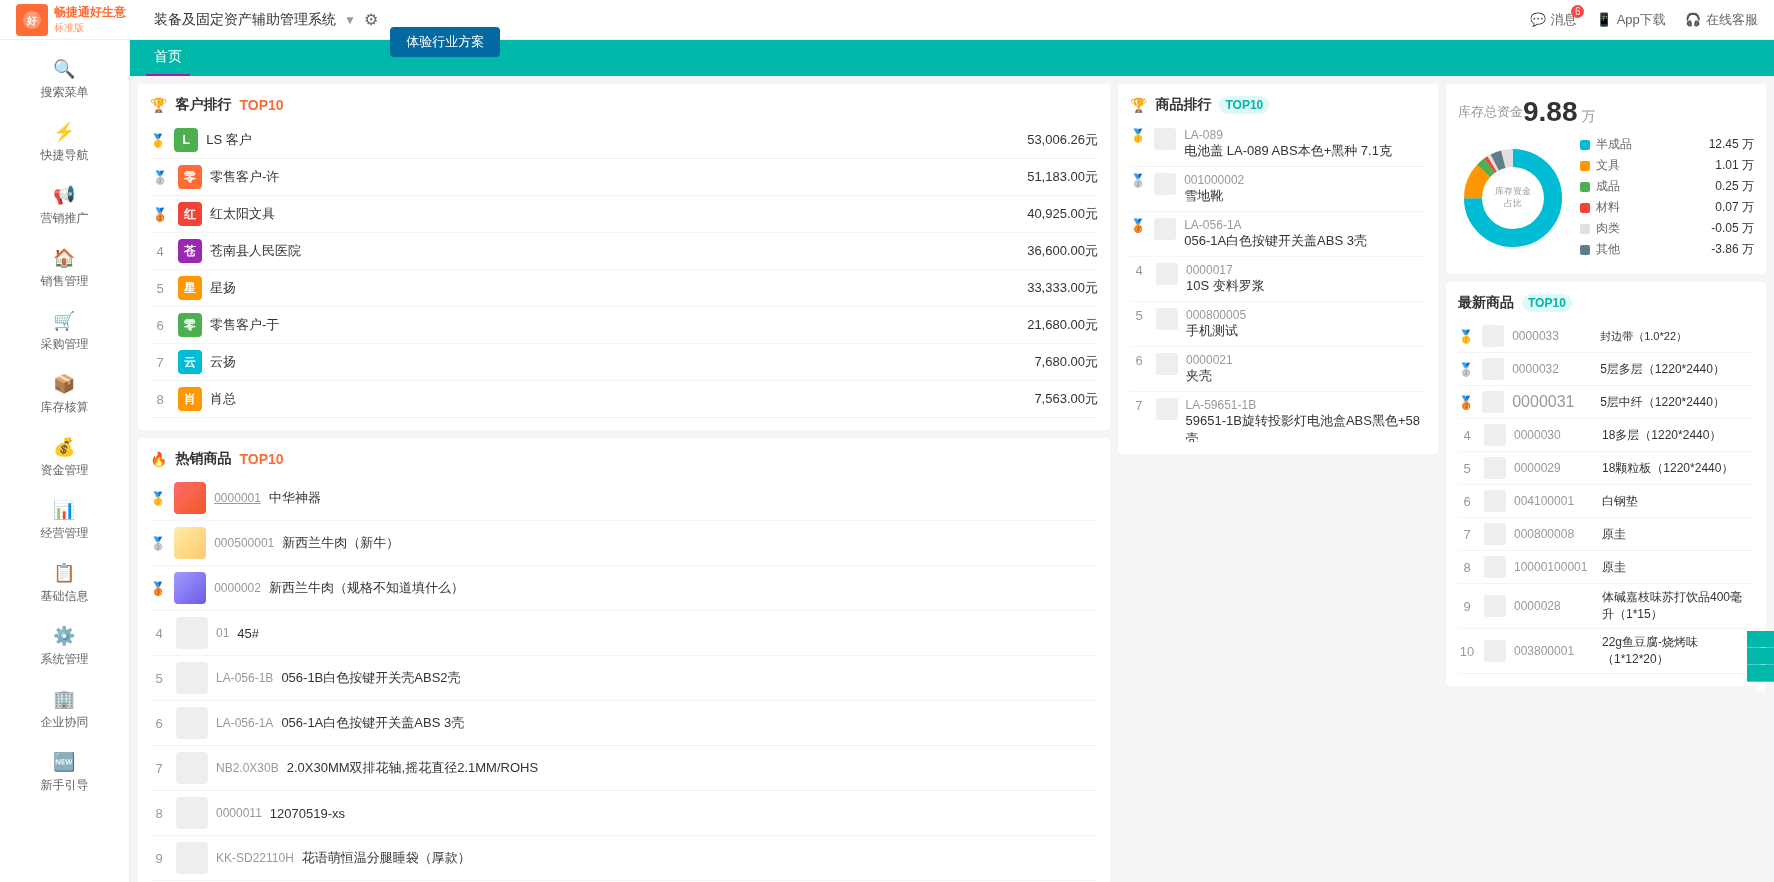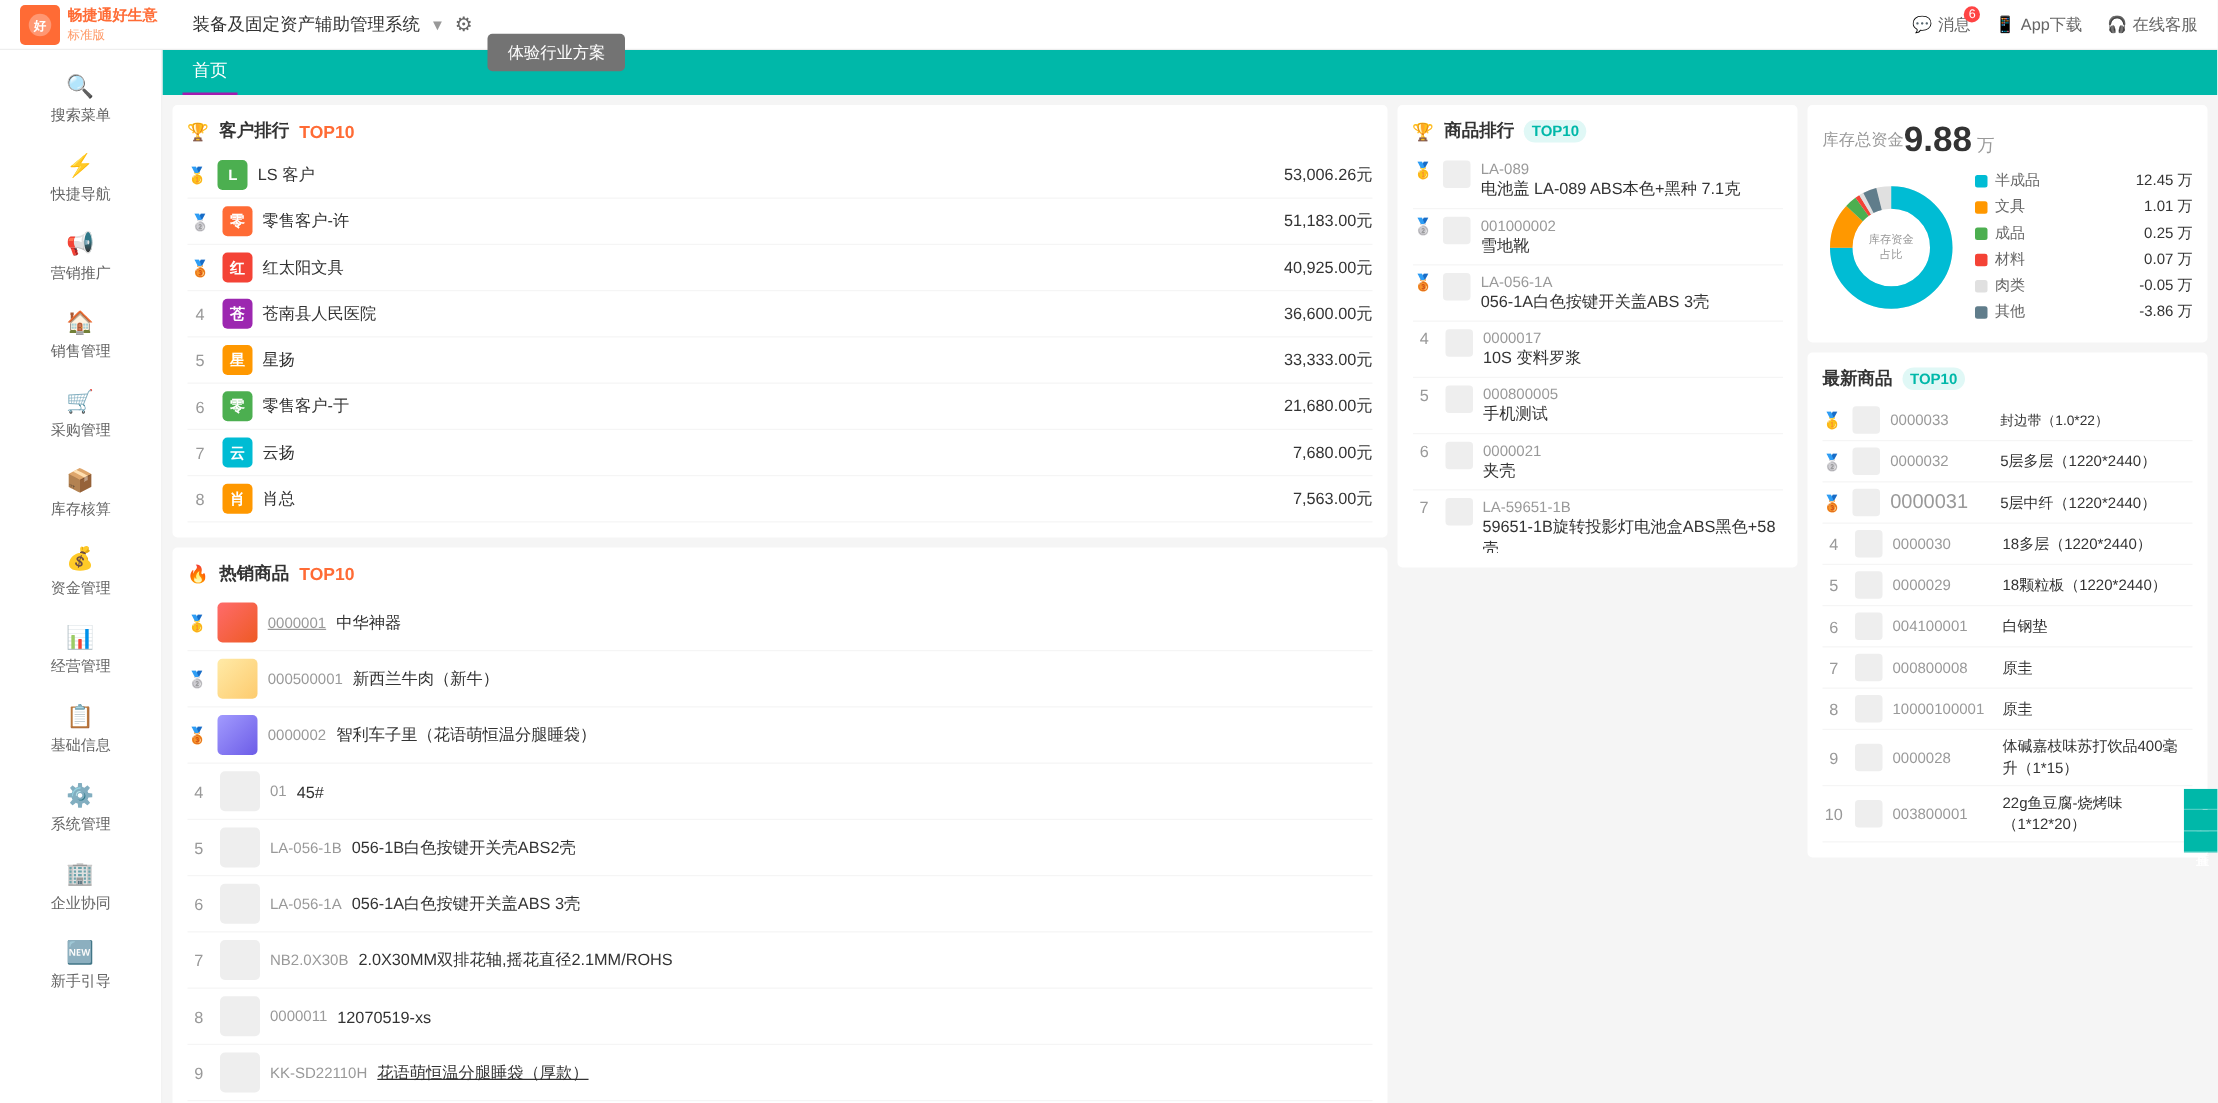--- a/index.html
+++ b/index.html
@@ -3,21 +3,21 @@
   <meta charset="utf-8">
   <style>
     * { margin: 0; padding: 0; box-sizing: border-box; }
     body { font-family: 'Microsoft YaHei', Arial, sans-serif; font-size: 13px; background: #f5f5f5; width: 1774px; min-height: 882px; overflow-x: hidden; }
     
     
     .top-bar { height: 40px; background: #fff; display: flex; align-items: center; padding: 0 16px; border-bottom: 1px solid #eee; position: fixed; top: 0; left: 0; right: 0; z-index: 100; }
     .logo-area { width: 130px; display: flex; align-items: center; gap: 6px; }
     .logo-icon { width: 32px; height: 32px; background: #ff6b35; border-radius: 4px; display: flex; align-items: center; justify-content: center; color: white; font-size: 14px; font-weight: bold; }
     .system-selector { display: flex; align-items: center; gap: 8px; margin-left: 8px; }
-    .trial-btn { background: #737373; color: white; border: none; padding: 6px 16px; border-radius: 4px; cursor: pointer; font-size: 13px; margin-left: 12px; margin-top: 44px; }
+    .trial-btn { background: #0369a1; color: white; border: none; padding: 6px 16px; border-radius: 4px; cursor: pointer; font-size: 13px; margin-left: 12px; margin-top: 44px; }
     .top-right { margin-left: auto; display: flex; align-items: center; gap: 20px; }
     .top-right-item { display: flex; align-items: center; gap: 4px; color: #666; font-size: 13px; cursor: pointer; position: relative; }
     .badge { background: #ff4444; color: white; border-radius: 8px; font-size: 10px; padding: 1px 4px; position: absolute; top: -6px; right: -8px; }
 
     
     .layout { display: flex; padding-top: 40px; min-height: 882px; }
     
     
     .sidebar { width: 130px; background: #fff; border-right: 1px solid #eee; min-height: 842px; padding-top: 8px; flex-shrink: 0; }
     .sidebar-item { display: flex; flex-direction: column; align-items: center; padding: 10px 0; cursor: pointer; color: #666; font-size: 12px; gap: 4px; }
@@ -247,21 +247,21 @@
           <div class="product-item">
             <span style="color:#c0c0c0;">🥈</span>
             <div class="product-img img-orange product-img-colored" style="width:32px;height:32px;"></div>
             <span style="color:#999;font-size:12px;">000500001</span>
             <span style="color:#333;font-size:13px;">新西兰牛肉（新牛）</span>
           </div>
           <div class="product-item">
             <span style="color:#cd7f32;">🥉</span>
             <div class="product-img img-purple product-img-colored" style="width:32px;height:32px;"></div>
             <span style="color:#999;font-size:12px;">0000002</span>
-            <span style="color:#333;font-size:13px;">智利车子里（花语萌恒温分腿睡袋）</span>
+            <span style="color:#333;font-size:13px;">新西兰牛肉（规格不知道填什么）</span>
           </div>
           <div class="product-item">
             <span style="color:#999;width:18px;text-align:center;">4</span>
             <div class="product-img" style="width:32px;height:32px;background:#eee;"></div>
             <span style="color:#999;font-size:12px;">01</span>
             <span style="color:#333;font-size:13px;">45#</span>
           </div>
           <div class="product-item">
             <span style="color:#999;width:18px;text-align:center;">5</span>
             <div class="product-img" style="width:32px;height:32px;background:#eee;"></div>
@@ -283,21 +283,21 @@
           <div class="product-item">
             <span style="color:#999;width:18px;text-align:center;">8</span>
             <div class="product-img" style="width:32px;height:32px;background:#eee;"></div>
             <span style="color:#999;font-size:12px;">0000011</span>
             <span style="color:#333;font-size:13px;">12070519-xs</span>
           </div>
           <div class="product-item">
             <span style="color:#999;width:18px;text-align:center;">9</span>
             <div class="product-img" style="width:32px;height:32px;background:#eee;"></div>
             <span style="color:#999;font-size:12px;">KK-SD22110H</span>
-            <span style="color:#333;font-size:13px;text-decoration:underline;">花语萌恒温分腿睡袋（厚款）</span>
+            <span style="color:#333;font-size:13px;">花语萌恒温分腿睡袋（厚款）</span>
           </div>
         </div>
       </div>
 
       <div>
         <div style="background:#fff;border-radius:4px;padding:12px;">
           <div class="section-title">
             <span>🏆</span>
             <span>商品排行</span>
             <span class="orange-label" style="color:#00b8a9;font-size:12px;background:#e0f8f6;padding:2px 6px;border-radius:10px;">TOP10</span>

